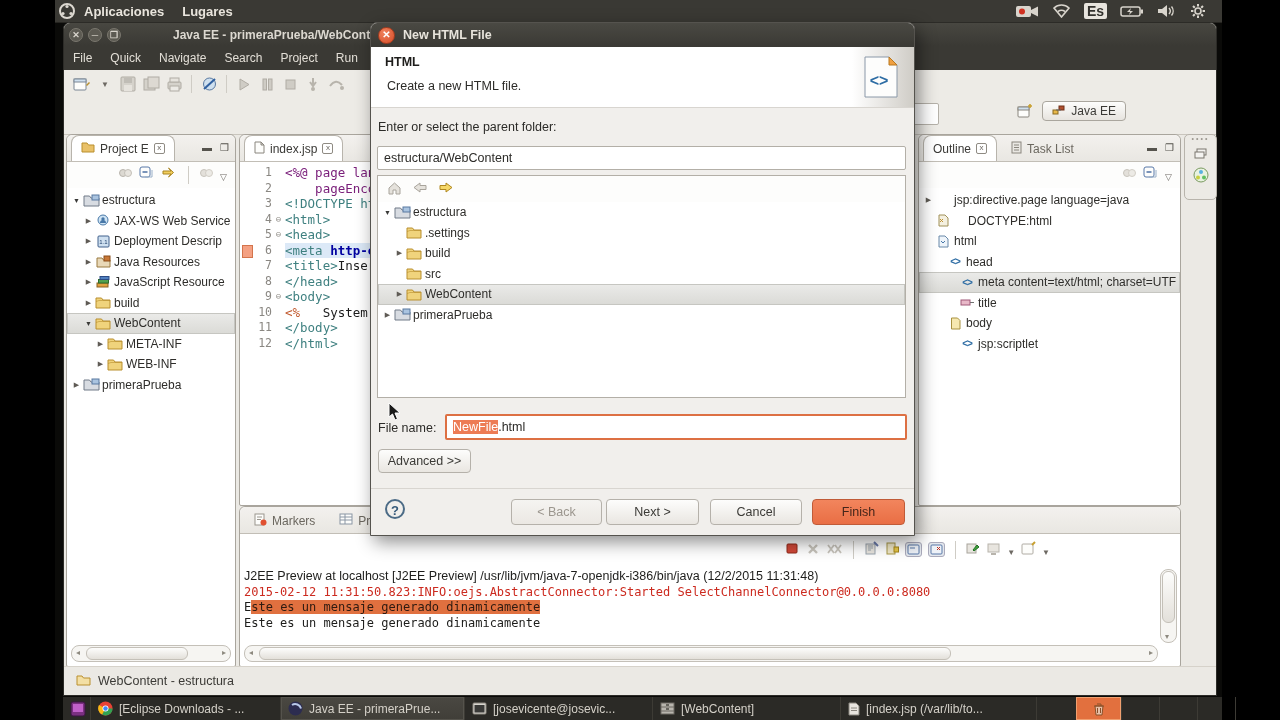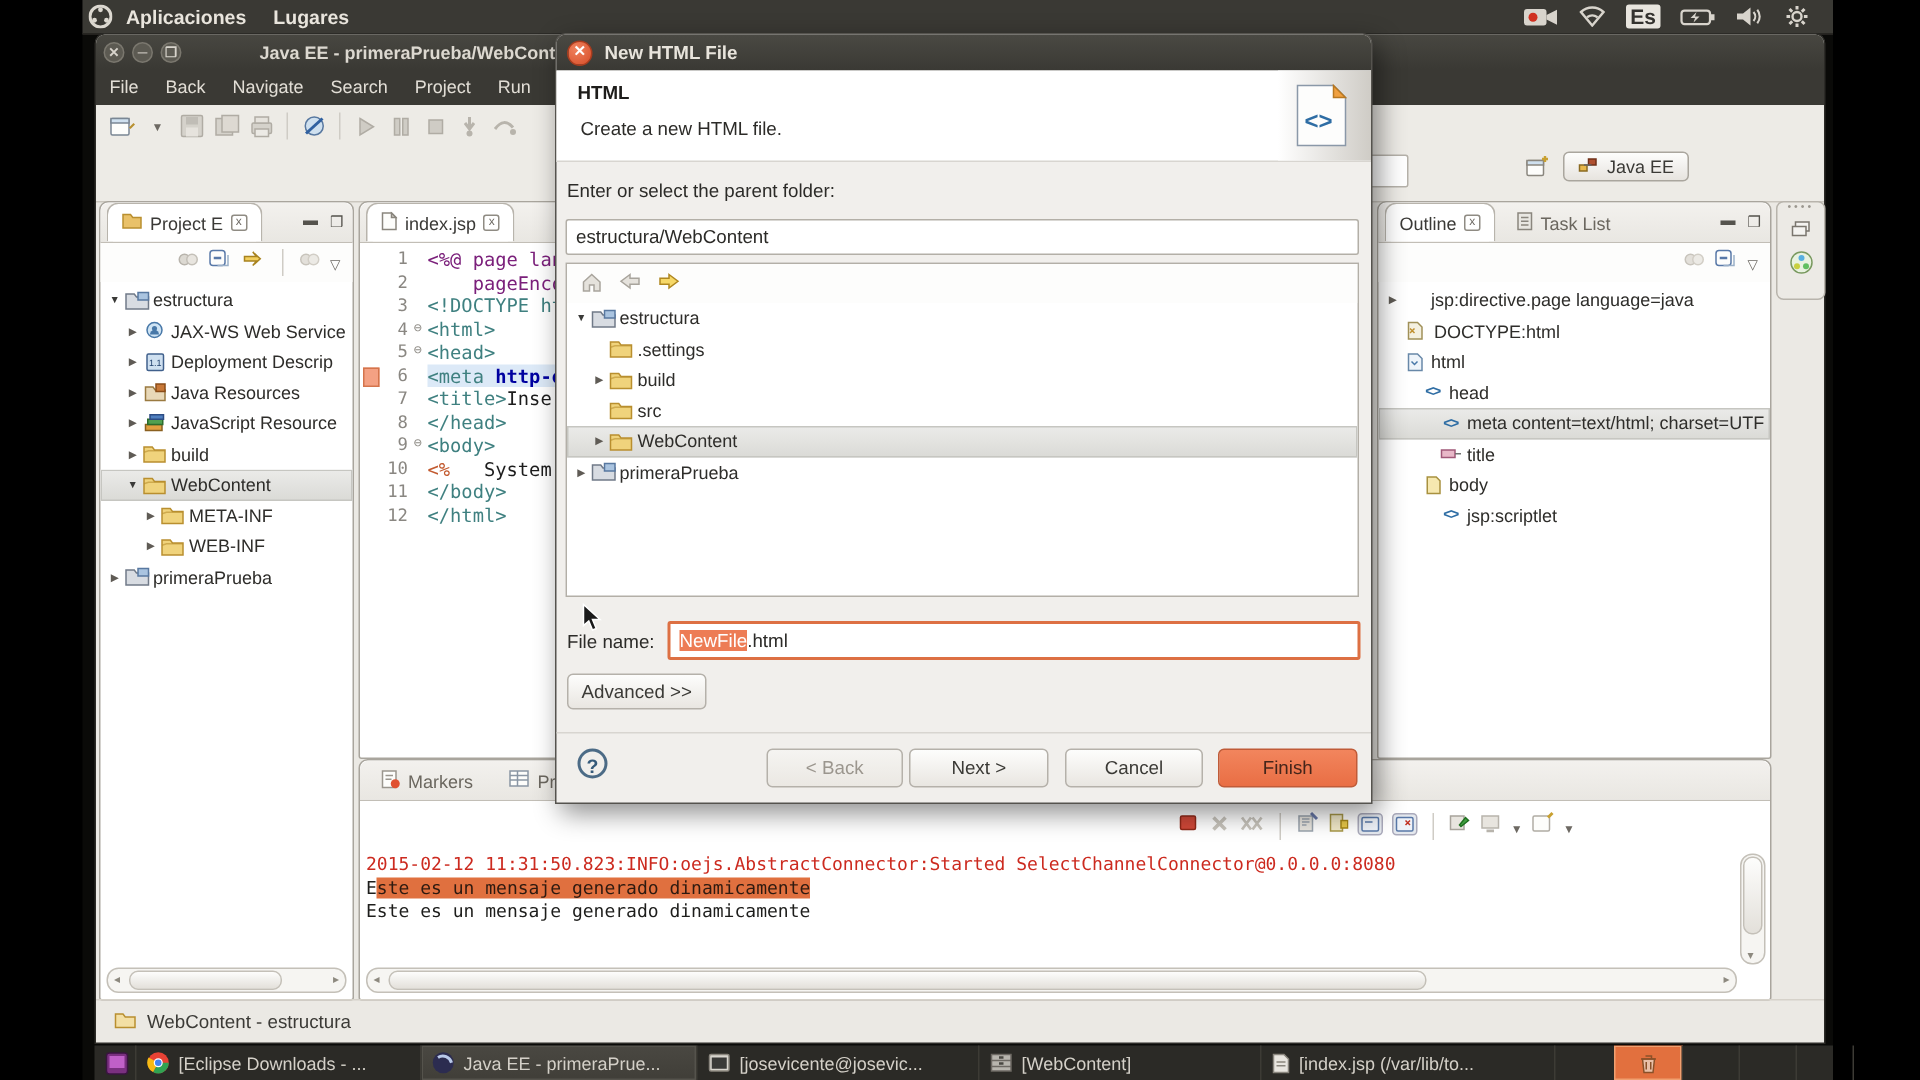--- a/index.html
+++ b/index.html
@@ -175,21 +175,21 @@
 
   <div id="ewin">
     <div id="etitle">
       <span class="wbtn">✕</span>
       <span class="wbtn">─</span>
       <span class="wbtn">❒</span>
       <span class="ttl">Java EE - primeraPrueba/WebConten</span>
     </div>
     <div id="emenu">
         <span>File</span>
-        <span>Back</span>
+        <span>Quick</span>
         <span>Navigate</span>
         <span>Search</span>
         <span>Project</span>
         <span>Run</span>
         <span>Window</span>
       </div>
     <div id="etoolbar">
       <div id="tbicons">
           <span class="tbi">
             <svg width="18" height="16" viewBox="0 0 18 16">
@@ -487,21 +487,21 @@
             <span style="margin-left: 2px;">jsp:directive.page language=java</span>
           </div>
           <div class="trow" style="padding-left: 4px;">
             <span class="exp"></span>
             <span class="tico">
               <svg width="12" height="13" viewBox="0 0 12 13">
                 <path d="M2 1 h6 l3 3 v8 H2z" fill="#f4f0e0" stroke="#a09058"></path>
                 <path d="M3 5 l3 3 m0 -3 l-3 3" stroke="#c09030"></path>
               </svg>
             </span>
-            <span style="margin-left: 4px;">DOCTYPE:html</span>
+            <span style="margin-left: 16px;">DOCTYPE:html</span>
           </div>
           <div class="trow" style="padding-left: 4px;">
             <span class="exp"></span>
             <span class="tico">
               <svg width="12" height="13" viewBox="0 0 12 13">
                 <path d="M2 1 h6 l3 3 v8 H2z" fill="#eef4fa" stroke="#6888a8"></path>
                 <path d="M4 6 l2 2 2 -2" fill="none" stroke="#4878a8"></path>
               </svg>
             </span>
             <span style="margin-left: 2px;">html</span>
@@ -627,20 +627,21 @@
               <path d="M5 12 h5" stroke="#b8b4ac" stroke-width="2"></path>
             </svg></span>
           <span><span style="font-size:8px;color:#6d6963;">▼</span></span>
           <span><svg width="15" height="14" viewBox="0 0 15 14">
               <rect x="1" y="3" width="11" height="10" rx="1" fill="#fdfdfb" stroke="#b0aca4"></rect>
               <path d="M11 4 l3 -3" stroke="#c8a030" stroke-width="2"></path>
             </svg></span>
           <span><span style="font-size:8px;color:#6d6963;">▼</span></span>
         </div>
       <div id="conlines">
+          <div class="conl header">J2EE Preview at localhost [J2EE Preview] /usr/lib/jvm/java-7-openjdk-i386/bin/java (12/2/2015 11:31:48)</div>
           <div class="conl error">2015-02-12 11:31:50.823:INFO:oejs.AbstractConnector:Started SelectChannelConnector@0.0.0.0:8080</div>
           <div class="conl selected"><span>E</span><span class="sel">ste es un mensaje generado dinamicamente</span></div>
           <div class="conl plain">Este es un mensaje generado dinamicamente</div>
         </div>
       <div class="scrollh" style="left:4px;bottom:4px;width:912px;">
         <span class="sarrow" style="left:4px">◂</span>
         <div class="thumb" style="width:690px;"></div>
         <span class="sarrow" style="right:4px">▸</span>
       </div>
       <div style="position:absolute;right:3px;top:62px;width:15px;height:72px;border:1px solid #c4c0b8;border-radius:8px;background:#f6f5f2;">

